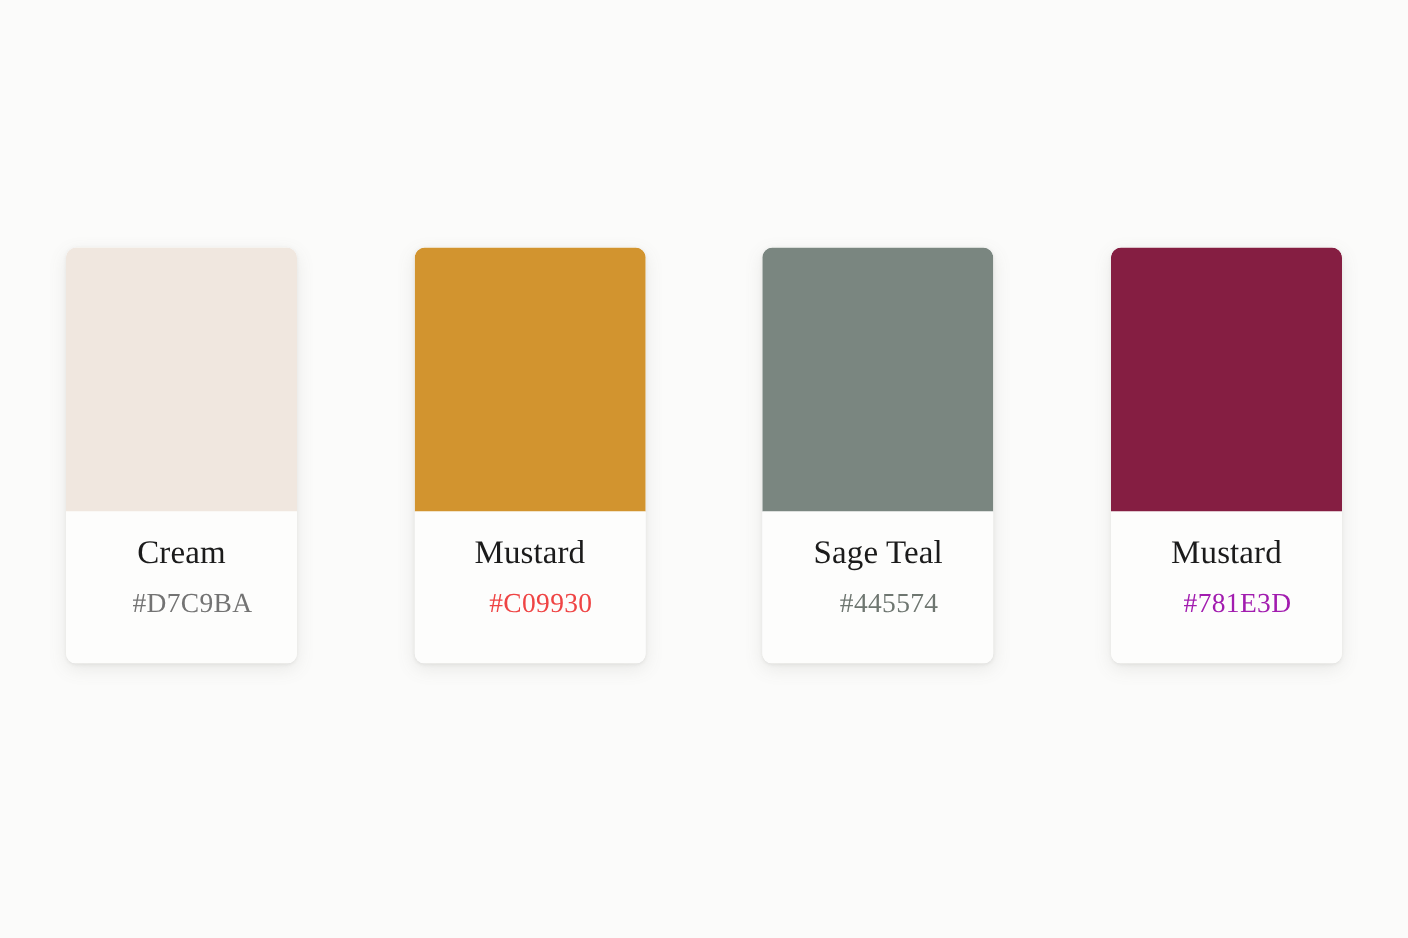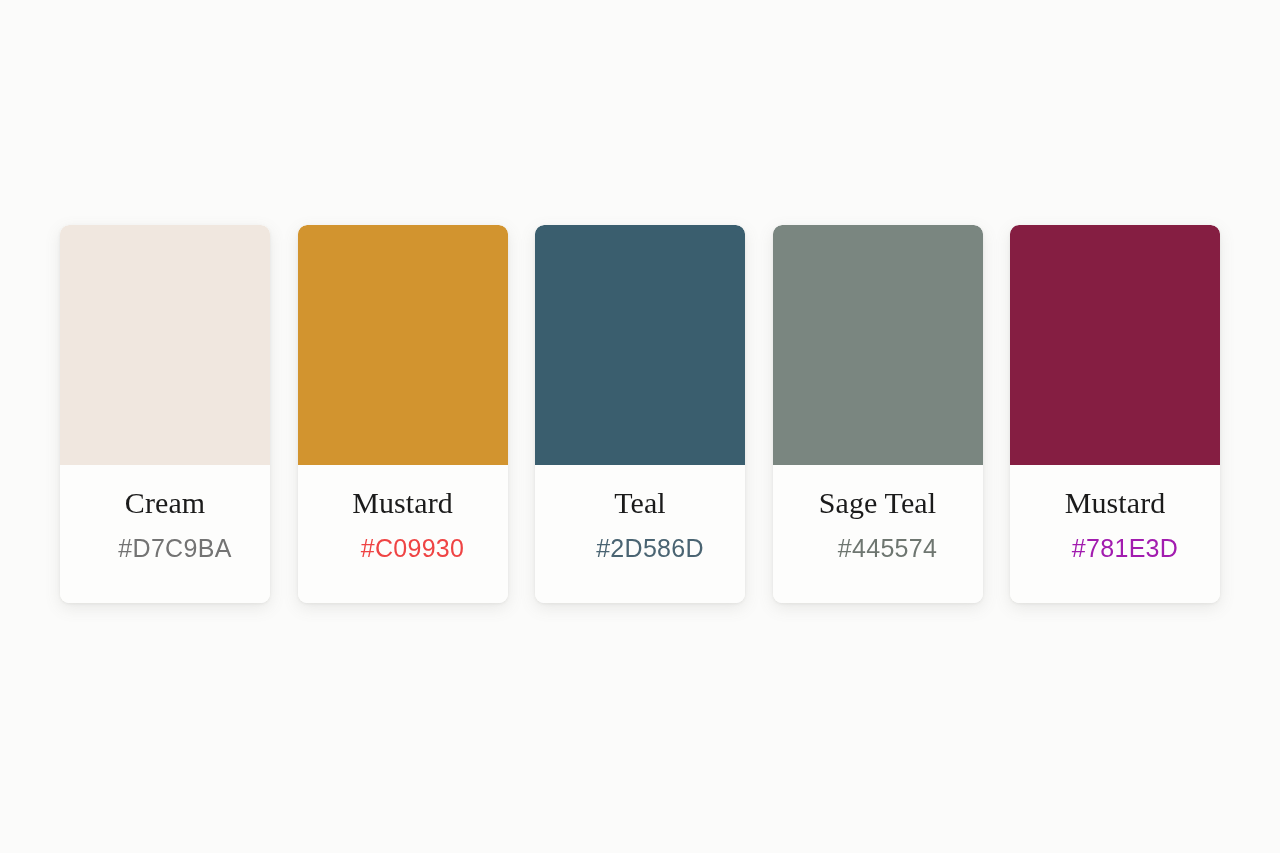--- a/index.html
+++ b/index.html
@@ -70,21 +70,21 @@
   .swatch-name {
     font-family: "Liberation Serif", serif;
     font-size: 30px;
     line-height: 34px;
     color: #1b1b1b;
     letter-spacing: 0.1px;
     white-space: nowrap;
   }
 
   .swatch-hex {
-    font-family: Liberation Sans, sans-serif;
+    font-family: Liberation Serif, serif;
     font-size: 25px;
     line-height: 29px;
     margin-top: 14px;
     letter-spacing: 0.3px;
     white-space: nowrap;
     margin-left: 20px;
   }
 </style>
 </head>
 <body style="background-color: rgb(251, 251, 250);">
@@ -101,27 +101,20 @@
     </div>
 
     <div class="swatch-card">
       <div class="swatch-color" style="background-color: rgb(210, 148, 47);"></div>
       <div class="swatch-info">
         <div class="swatch-name">Mustard</div>
         <div class="swatch-hex" style="color: #ef4444;">#C09930</div>
       </div>
     </div>
 
-    <div class="swatch-card">
-      <div class="swatch-color" style="background-color: rgb(58, 94, 110);"></div>
-      <div class="swatch-info">
-        <div class="swatch-name">Teal</div>
-        <div class="swatch-hex" style="color: rgb(74, 100, 114);">#2D586D</div>
-      </div>
-    </div>
 
     <div class="swatch-card">
       <div class="swatch-color" style="background-color: rgb(122, 134, 128);"></div>
       <div class="swatch-info">
         <div class="swatch-name">Sage Teal</div>
         <div class="swatch-hex" style="color: rgb(110, 118, 112);">#445574</div>
       </div>
     </div>
 
     <div class="swatch-card">

